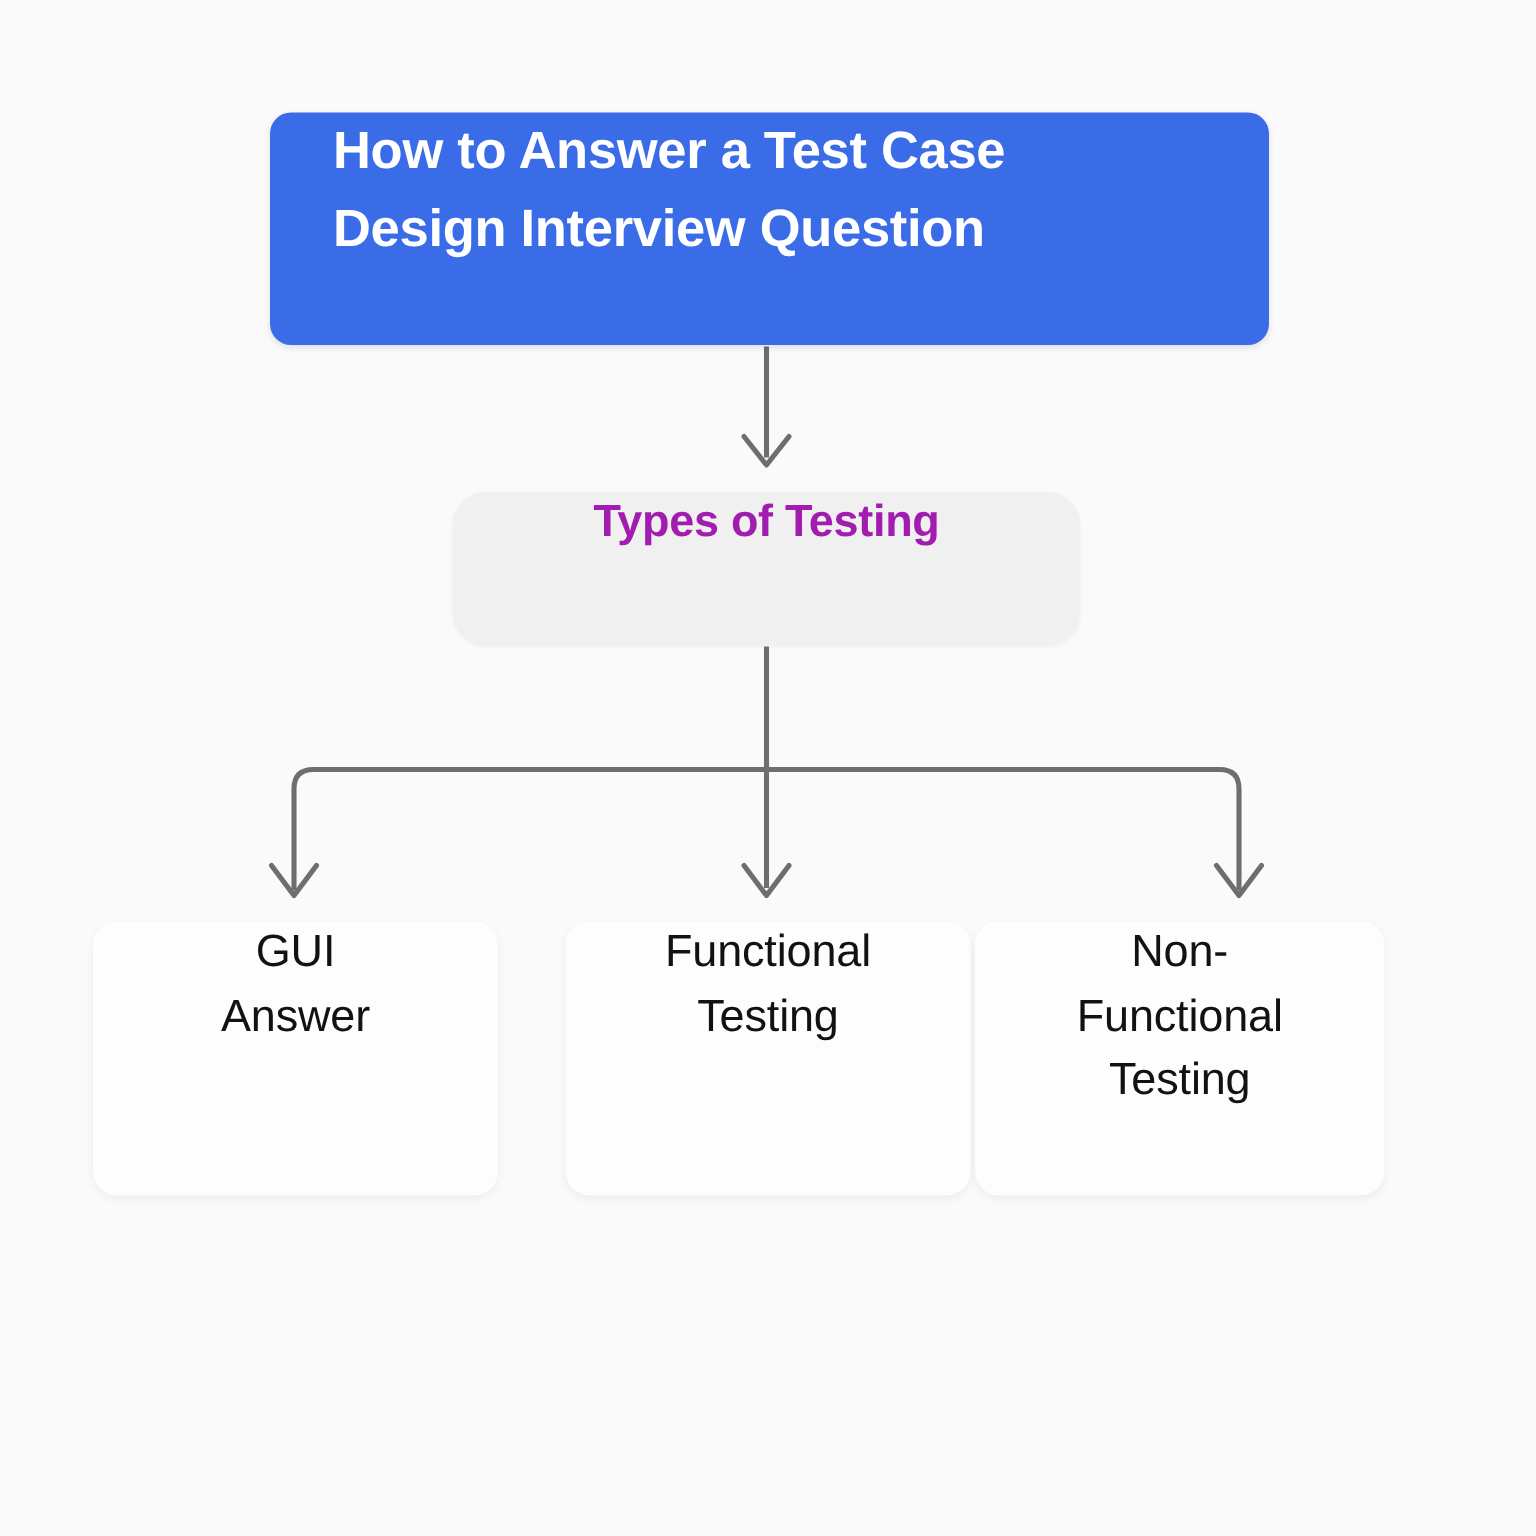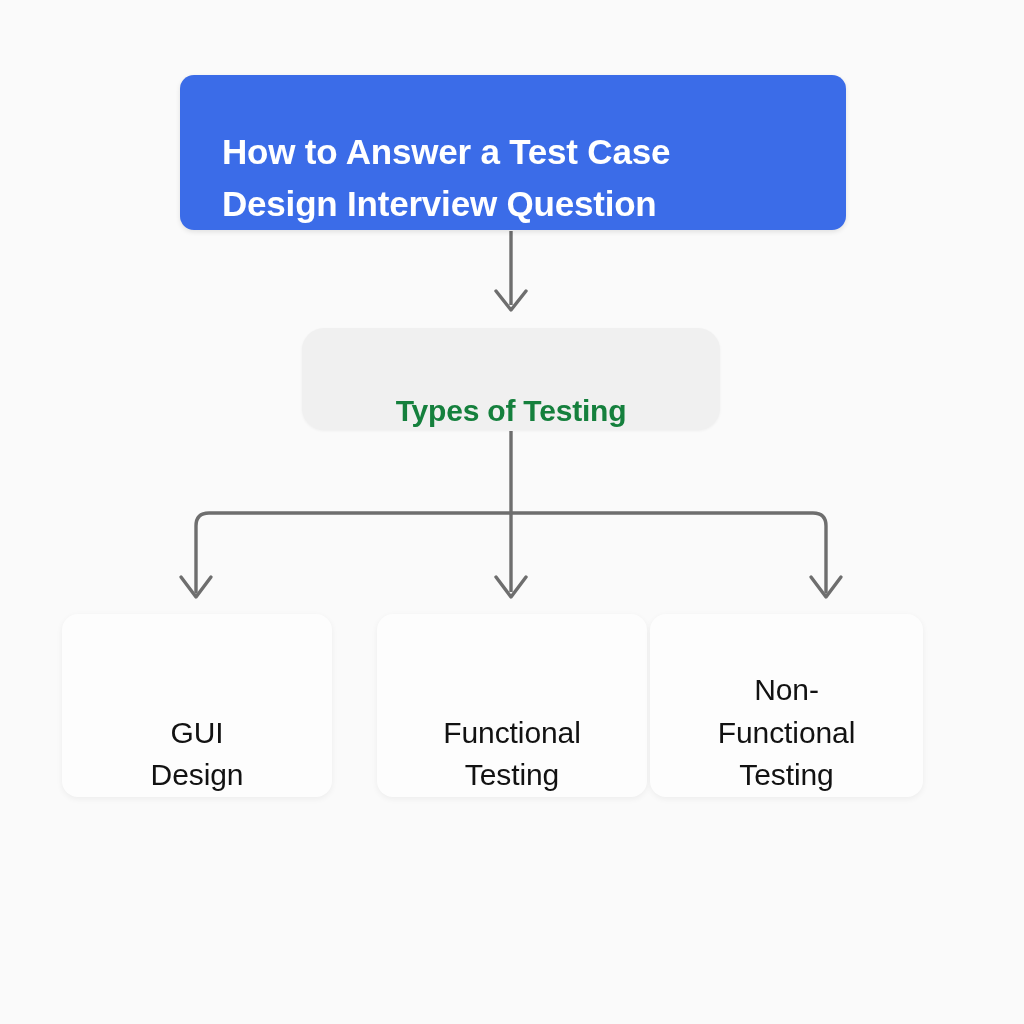--- a/index.html
+++ b/index.html
@@ -25,21 +25,21 @@
     width: 1024px;
     height: 1024px;
     pointer-events: none;
   }
 
   
   .node {
     position: absolute;
     box-sizing: border-box;
     display: flex;
-    align-items: flex-end;
+    align-items: flex-start;
     justify-content: center;
     text-align: center;
   }
 
   .node-title {
     left: 180px;
     top: 75px;
     width: 666px;
     height: 155px;
     background: #3b6ce8;
@@ -60,21 +60,21 @@
   .node-types {
     left: 302px;
     top: 328px;
     width: 418px;
     height: 102px;
     background: #f0f0f0;
     border-radius: 22px;
     box-shadow: 0 1px 3px rgba(0,0,0,0.05);
   }
   .node-types .node-label {
-    color: #15803d;
+    color: #a21caf;
     font-size: 30px;
     font-weight: bold;
     line-height: 1.3;
     letter-spacing: -0.2px;
   }
 
   .leaf {
     top: 614px;
     height: 183px;
     background: #fdfdfd;
@@ -121,21 +121,21 @@
     <span class="node-label">How to Answer a Test Case
 Design Interview Question</span>
   </div>
 
   <div class="node node-types">
     <span class="node-label">Types of Testing</span>
   </div>
 
   <div class="node leaf leaf-1">
     <span class="node-label">GUI
-Design</span>
+Answer</span>
   </div>
 
   <div class="node leaf leaf-2">
     <span class="node-label">Functional
 Testing</span>
   </div>
 
   <div class="node leaf leaf-3">
     <span class="node-label">Non-
 Functional

